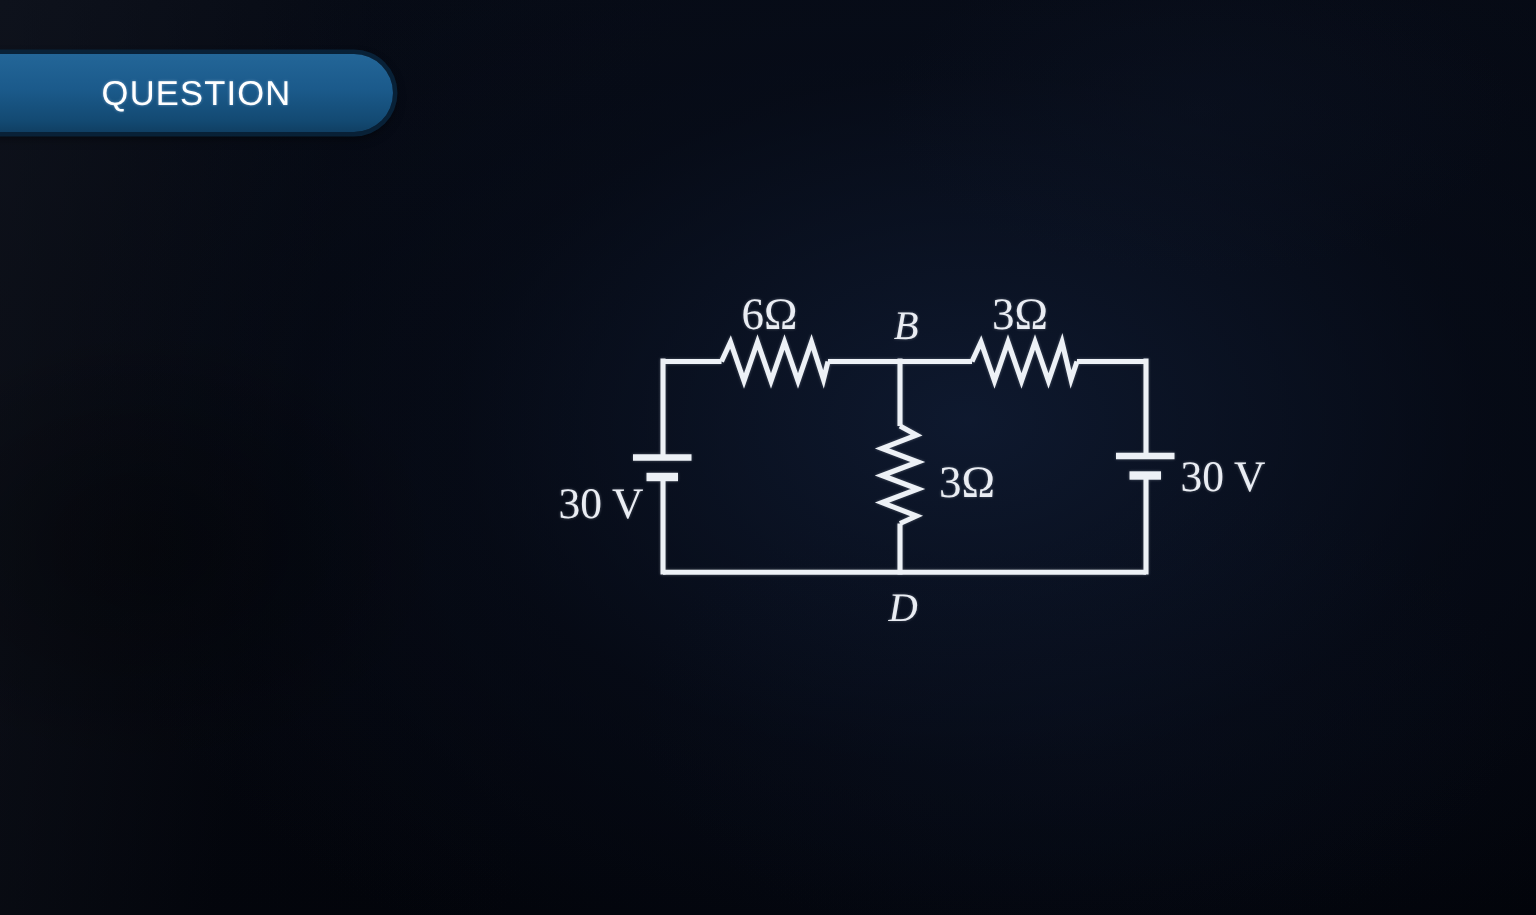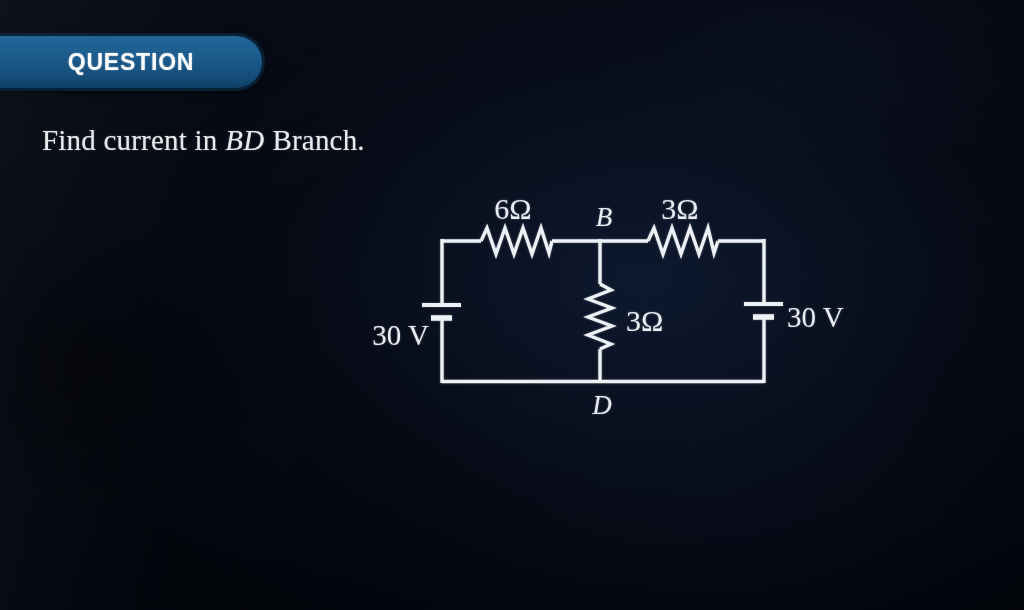--- a/index.html
+++ b/index.html
@@ -41,21 +41,21 @@
     box-shadow: 0 0 0 3px rgba(9, 38, 62, 0.85), 0 3px 8px rgba(0,0,0,0.6);
     display: flex;
     align-items: center;
     justify-content: center;
     padding-left: 42px;
     box-sizing: content-box;
     z-index: 2;
   }
   .question-badge span {
     font-family: "Liberation Sans", sans-serif;
-    font-weight: bold;
+    font-weight: normal;
     font-size: 23px;
     letter-spacing: 0.8px;
     color: #ffffff;
     text-shadow: 0 0 2px rgba(180, 210, 240, 0.55);
   }
 
   .question-line {
     position: absolute;
     left: 42px;
     top: 124px;
@@ -110,21 +110,20 @@
 </style>
 </head>
 <body>
 
 <div class="stage">
 
   <div class="question-badge">
     <span>QUESTION</span>
   </div>
 
-  <div class="question-line"><span>Find current in</span><span class="emph">BD</span><span>Branch.</span></div>
 
   <svg class="circuit-svg" width="1024" height="610" viewBox="0 0 1024 610" xmlns="http://www.w3.org/2000/svg">
 
     <path class="wire" d="M442,241 H481"></path>
     <path class="wire" d="M552,241 H648"></path>
     <path class="wire" d="M718,241 H764"></path>
 
     <polyline class="wire" points="481,241 487,228 496,254 505,228 514,254 523,228 532,254 541,228 549,253 552,241"></polyline>
 
     <polyline class="wire" points="648,241 654,228 663,254 672,228 681,254 690,228 699,254 708,228 714,253 718,241"></polyline>

